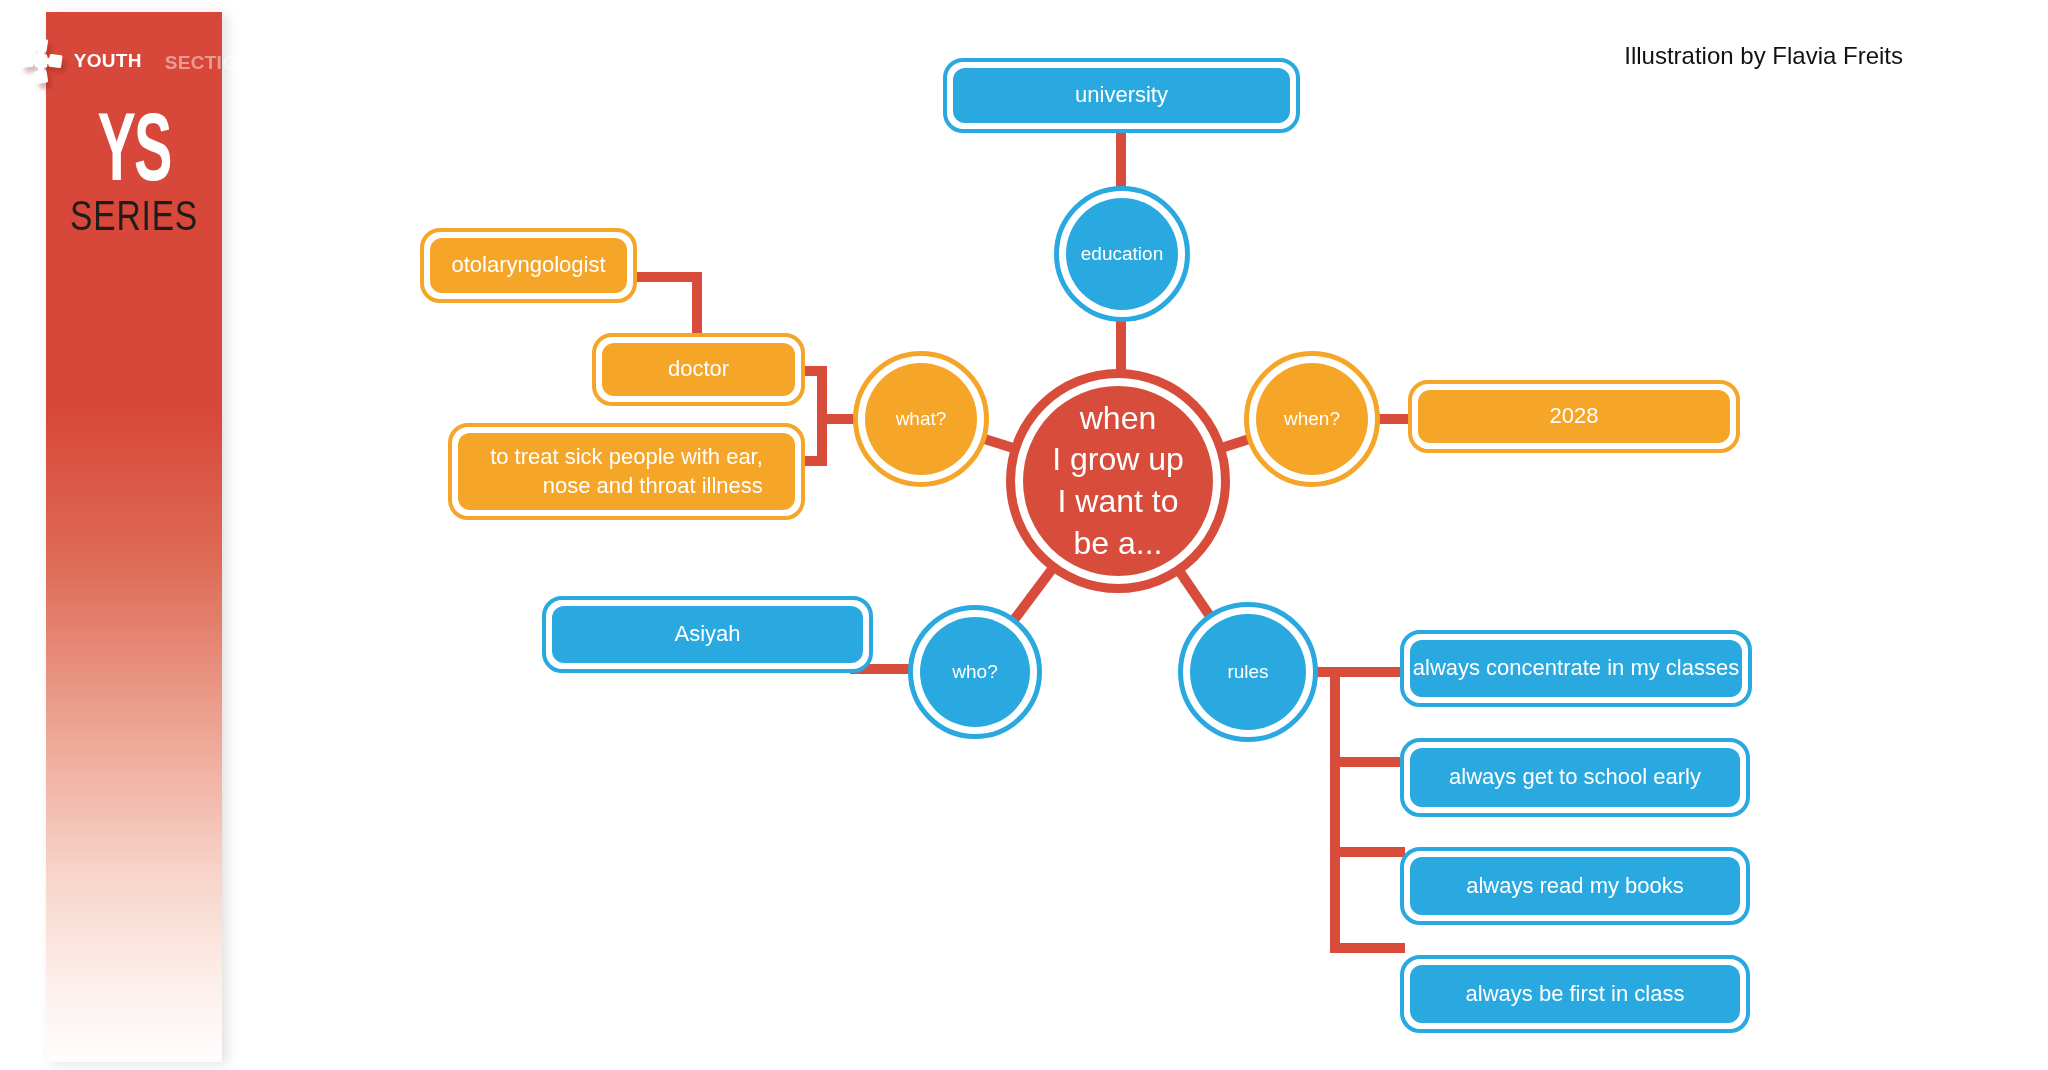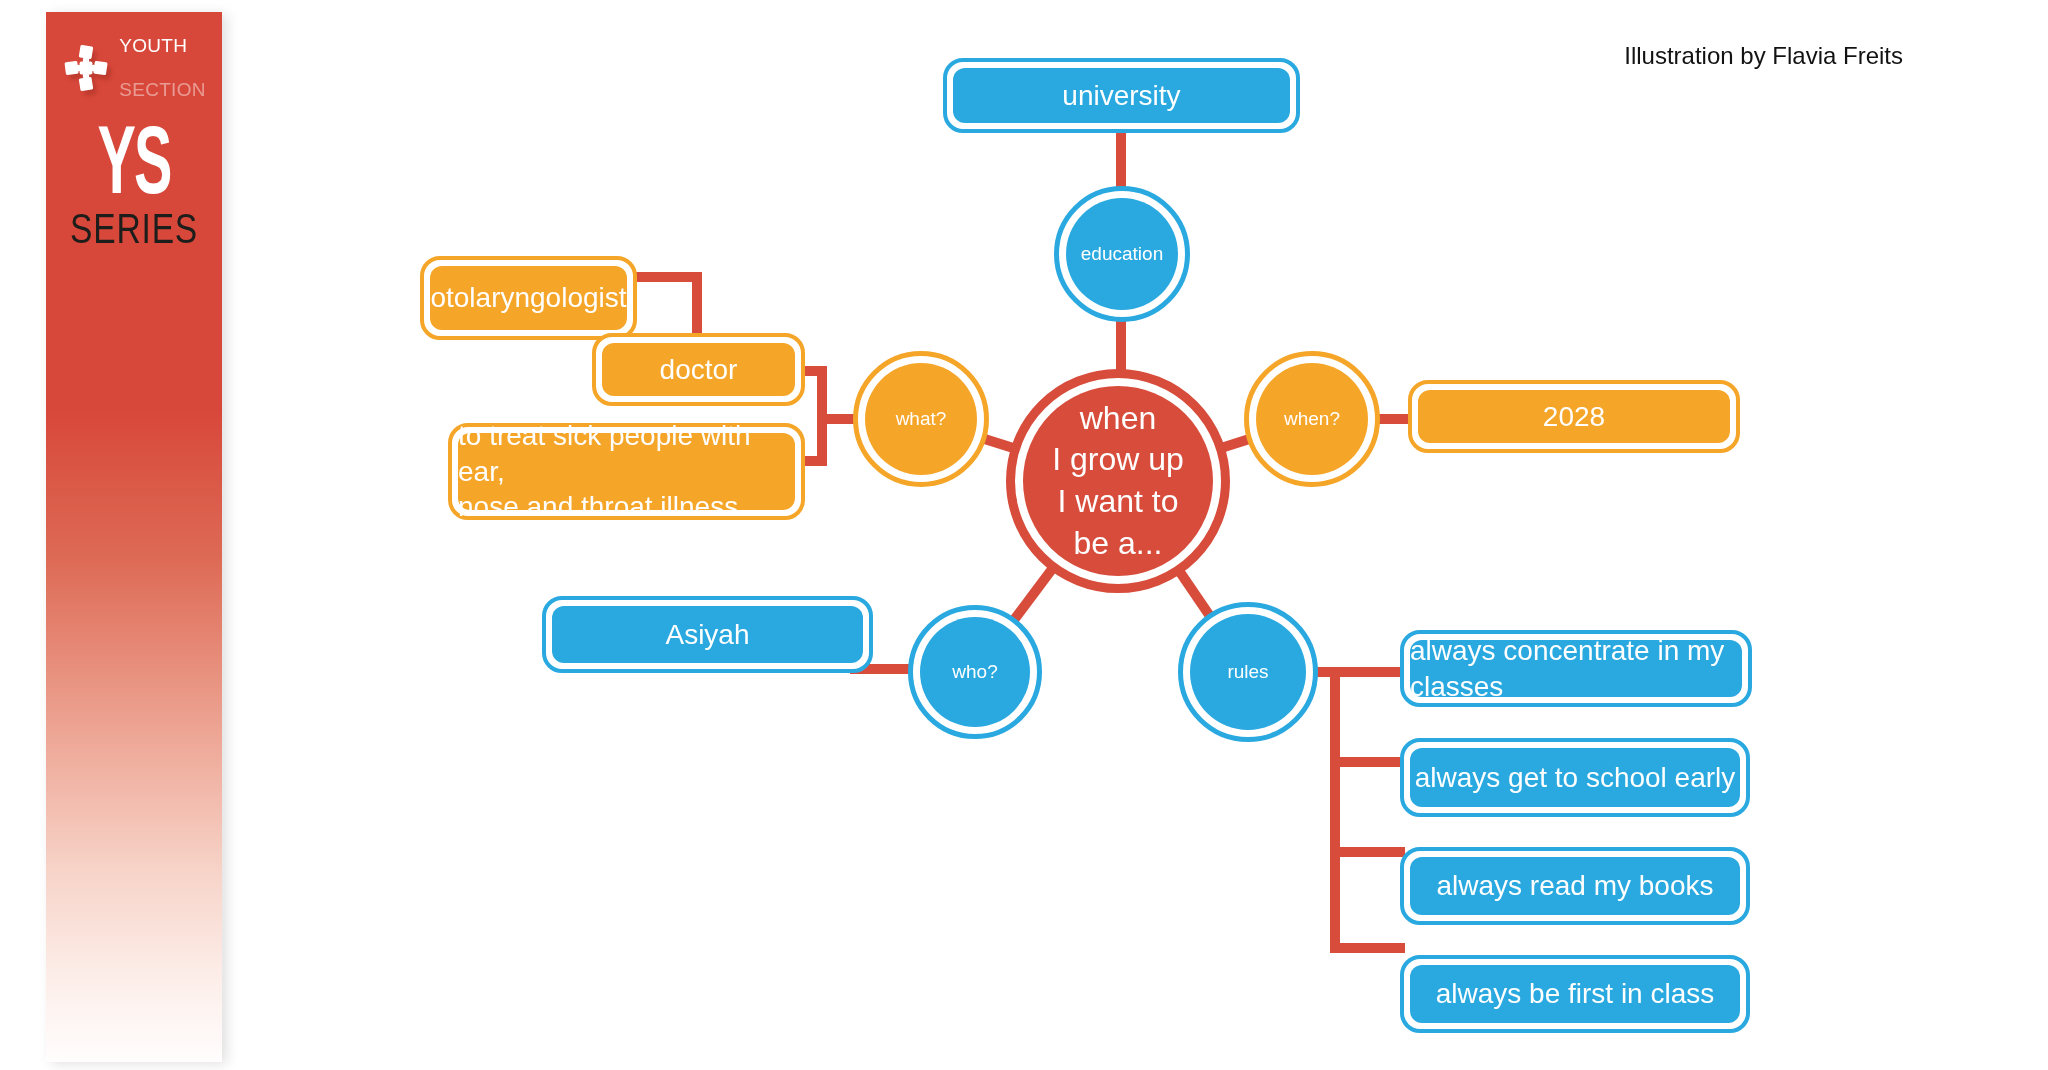--- a/index.html
+++ b/index.html
@@ -14,43 +14,43 @@
   
   .sidebar{
     position:absolute;left:46px;top:12px;width:176px;height:1050px;
     background:linear-gradient(180deg,#d8483a 0%,#d8483a 38%,#dd6a55 52%,
                #eda392 68%,#f7d4c9 82%,#fdf0ec 93%,#fffdfd 100%);
     box-shadow:5px 2px 12px rgba(0,0,0,0.12);
     display:flex;flex-direction:column;align-items:center;z-index:3;
   }
   .logo-row{margin-top:24px;display:flex;align-items:center;gap:9px;}
   .puzzle{filter:drop-shadow(4px 5px 2px rgba(130,30,20,0.30));}
-  .logo-words{display:flex;flex-direction:column;line-height:1;
-    font-weight:normal;font-size:19px;letter-spacing:.3px;gap:23px;}
+  .logo-words{display:flex;flex-direction:row;line-height:1;
+    font-weight:bold;font-size:19px;letter-spacing:.3px;gap:23px;}
   .logo-top{color:#ffffff;}
   .logo-bottom{color:rgba(255,255,255,0.45);margin-top:2px;}
   .ys{margin-top:20px;color:#ffffff;font-weight:bold;font-size:96px;
     line-height:.85;transform:scaleX(.60);letter-spacing:-3px;}
   .series{margin-top:4px;color:#1d1d1b;font-size:42px;font-weight:500;
     letter-spacing:1px;transform:scaleX(.80);}
 
   
   .credit{position:absolute;top:42px;right:145px;font-size:24px;color:#121212;z-index:3;}
 
   
   svg.connectors{position:absolute;left:0;top:0;z-index:1;}
   svg.connectors path{stroke:var(--red);stroke-width:10;fill:none;}
 
   
   .box{position:absolute;background:#fff;border:4px solid;border-radius:20px;
     padding:6px;display:flex;z-index:2;}
   .box.blue{border-color:var(--blue);}
   .box.orange{border-color:var(--orange);}
   .box-inner{flex:1;border-radius:12px;display:flex;align-items:center;justify-content:center;
-    color:#fff;font-size:28px;text-align:left;white-space:pre-line;line-height:1.28;}
+    color:#fff;font-size:22px;text-align:right;white-space:pre-line;line-height:1.28;}
   .box.blue .box-inner{background:var(--blue);}
   .box.orange .box-inner{background:var(--orange);}
 
   .circle{position:absolute;background:#fff;border:5px solid;border-radius:50%;
     padding:7px;display:flex;z-index:2;}
   .circle.blue{border-color:var(--blue);}
   .circle.orange{border-color:var(--orange);}
   .circle.red{border-color:var(--red);}
   .circle-inner{flex:1;border-radius:50%;display:flex;align-items:center;justify-content:center;
     color:#fff;font-size:19px;text-align:center;white-space:pre-line;line-height:1.3;}
@@ -131,21 +131,21 @@
 </div>
 
 <div class="circle blue" style="left:1178px;top:602px;width:140px;height:140px">
   <div class="circle-inner">rules</div>
 </div>
 
 <div class="box blue" style="left:943px;top:58px;width:357px;height:75px">
   <div class="box-inner">university</div>
 </div>
 
-<div class="box orange" style="left:420px;top:256px;width:217px;height:84px">
+<div class="box orange" style="left:420px;top:228px;width:217px;height:75px">
   <div class="box-inner">otolaryngologist</div>
 </div>
 
 <div class="box orange" style="left:592px;top:333px;width:213px;height:73px">
   <div class="box-inner">doctor</div>
 </div>
 
 <div class="box orange" style="left:448px;top:423px;width:357px;height:97px">
   <div class="box-inner">to treat sick people with ear,
 nose and throat illness</div>

